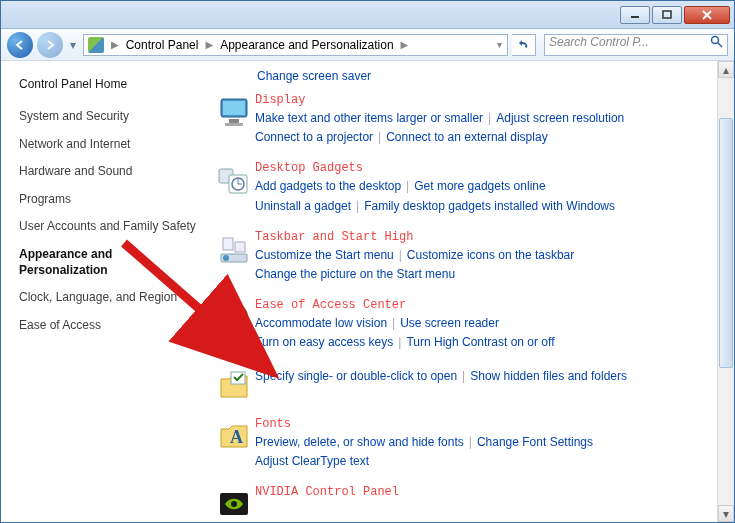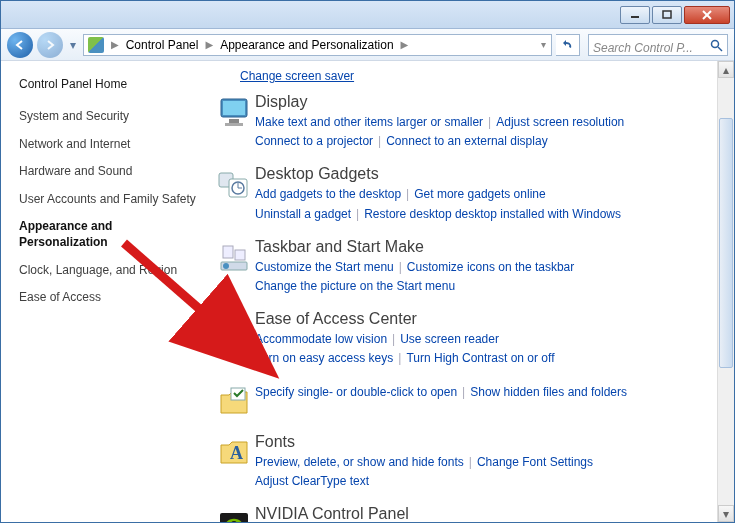--- a/index.html
+++ b/index.html
@@ -11,34 +11,34 @@
   .win-btn svg { display: block; }
   .navbar { height: 32px; display: flex; align-items: center; padding: 2px 6px; background: linear-gradient(to bottom, #f8fbfe, #e7eff8); border-bottom: 1px solid #cfd9e6; gap: 4px; }
   .nav-arrow { width: 26px; height: 26px; border-radius: 50%; background: radial-gradient(circle at 30% 30%, #6fb5ef, #1e5fa8); display: flex; align-items: center; justify-content: center; color: #fff; }
   .nav-arrow.fwd { opacity: 0.45; }
   .dropdown-chev { width: 12px; color: #5a7aa0; display: flex; align-items: center; justify-content: center; }
   .address { flex: 1; height: 22px; border: 1px solid #9fb6d0; background: #fff; display: flex; align-items: center; padding: 0 4px; gap: 2px; }
   .crumb { display: inline-flex; align-items: center; padding: 0 4px; height: 100%; white-space: nowrap; }
   .crumb-sep { color: #888; padding: 0 1px; font-size: 10px; }
   .addr-icon { width: 16px; height: 16px; background: linear-gradient(135deg, #7fc04a 0 50%, #4a90c0 50% 100%); border-radius: 2px; margin-right: 4px; }
   .refresh { width: 24px; height: 22px; border: 1px solid #9fb6d0; border-left: none; background: #fff; display: flex; align-items: center; justify-content: center; color: #2a5f9e; }
-  .search { width: 140px; height: 22px; border: 1px solid #9fb6d0; margin-left: 4px; background: #fff; display: flex; align-items: flex-end; padding: 0 4px; color: #888; font-style: italic; }
+  .search { width: 184px; height: 22px; border: 1px solid #9fb6d0; margin-left: 4px; background: #fff; display: flex; align-items: flex-start; padding: 0 4px; color: #888; font-style: italic; }
   .search .sicon { margin-left: auto; color: #2a5f9e; }
   .body { display: flex; height: calc(100% - 60px); }
   .sidebar { width: 208px; padding: 16px 6px 0 18px; background: #fff; }
   .side-home { color: #1a1a1a; font-size: 12px; margin-bottom: 18px; }
   .side-link { display: block; color: #404040; margin-bottom: 12px; line-height: 1.3; cursor: default; }
   .side-link.current { color: #111; font-weight: bold; }
   .content { flex: 1; position: relative; overflow: hidden; background: #fff; padding: 8px 0 0 4px; }
   .scroll-inner { height: 100%; overflow-y: hidden; padding-right: 18px; }
-  .top-link { color: #0645ad; margin-left: 27px; margin-bottom: 10px; display: inline-block; cursor: default; text-decoration: underline; }
+  .top-link { color: #0645ad; margin-left: 44px; margin-bottom: 10px; display: inline-block; cursor: default; }
   .cat { display: flex; margin-bottom: 14px; }
   .cat-icon { width: 42px; display: flex; justify-content: center; align-items: flex-start; padding-top: 2px; }
   .cat-body { flex: 1; }
-  .cat-title { color: #404040; font-size: 16px; margin-bottom: 2px; cursor: default; }
+  .cat-title { color: #ef4444; font-size: 12px; margin-bottom: 2px; cursor: default; font-family: Liberation Mono, monospace; }
   .cat-links { line-height: 1.6; }
   .clink { color: #0645ad; cursor: default; white-space: nowrap; }
   .sep { color: #aab; margin: 0 5px; }
   .scrollbar { position: absolute; right: 0; top: 0; bottom: 0; width: 17px; background: #f0f0f0; border-left: 1px solid #ddd; }
   .sb-btn { height: 17px; background: linear-gradient(to bottom, #f7f7f7, #e2e2e2); border: 1px solid #ccc; display: flex; align-items: center; justify-content: center; color: #666; }
   .sb-track { position: absolute; top: 17px; bottom: 17px; left: 0; right: 0; }
   .sb-thumb { position: absolute; left: 1px; right: 1px; top: 40px; height: 250px; background: linear-gradient(to right, #e8eef6, #c9dbef); border: 1px solid #a7c0de; border-radius: 2px; }
   
   .arrow-ann { position: absolute; left: 108px; top: 230px; pointer-events: none; }
 </style>
@@ -103,20 +103,21 @@
       </span>
     </div>
   </div>
 
   <div class="body">
     <div class="sidebar">
       <div class="side-home">Control Panel Home</div>
       <a class="side-link">System and Security</a>
       <a class="side-link">Network and Internet</a>
       <a class="side-link">Hardware and Sound</a>
+      <a class="side-link">Programs</a>
       <a class="side-link">User Accounts and Family Safety</a>
       <a class="side-link current">Appearance and Personalization</a>
       <a class="side-link">Clock, Language, and Region</a>
       <a class="side-link">Ease of Access</a>
     </div>
 
     <div class="content">
       <div class="scroll-inner">
         <a class="top-link clink">Change screen saver</a>
 
@@ -147,37 +148,37 @@
                 <rect x="12" y="12" width="18" height="18" rx="2" fill="#fff" stroke="#8aa"></rect>
                 <circle cx="21" cy="21" r="6" fill="none" stroke="#5a7aa0" stroke-width="1.5"></circle>
                 <line x1="21" y1="21" x2="21" y2="16" stroke="#5a7aa0"></line>
                 <line x1="21" y1="21" x2="25" y2="21" stroke="#5a7aa0"></line>
               </svg>
           </div>
           <div class="cat-body">
             <div class="cat-title">Desktop Gadgets</div>
             <div class="cat-links">
               <span class="clink">Add gadgets to the desktop</span><span class="sep">|</span><span class="clink">Get more gadgets online</span><br>
-              <span class="clink">Uninstall a gadget</span><span class="sep">|</span><span class="clink">Restore desktop desktop installed with Windows</span>
+              <span class="clink">Uninstall a gadget</span><span class="sep">|</span><span class="clink">Family desktop gadgets installed with Windows</span>
             </div>
           </div>
         </div>
 
         
         <div class="cat">
           <div class="cat-icon">
             <svg width="34" height="34">
                 <rect x="4" y="22" width="26" height="8" rx="1" fill="#d0dae8" stroke="#8aa"></rect>
                 <circle cx="9" cy="26" r="3" fill="#4a90c0"></circle>
                 <rect x="6" y="6" width="10" height="12" fill="#eef" stroke="#aab"></rect>
                 <rect x="18" y="10" width="10" height="10" fill="#eef" stroke="#aab"></rect>
               </svg>
           </div>
           <div class="cat-body">
-            <div class="cat-title">Taskbar and Start Make</div>
+            <div class="cat-title">Taskbar and Start High</div>
             <div class="cat-links">
               <span class="clink">Customize the Start menu</span><span class="sep">|</span><span class="clink">Customize icons on the taskbar</span><br>
               <span class="clink">Change the picture on the Start menu</span>
             </div>
           </div>
         </div>
 
         
         <div class="cat">
           <div class="cat-icon">

